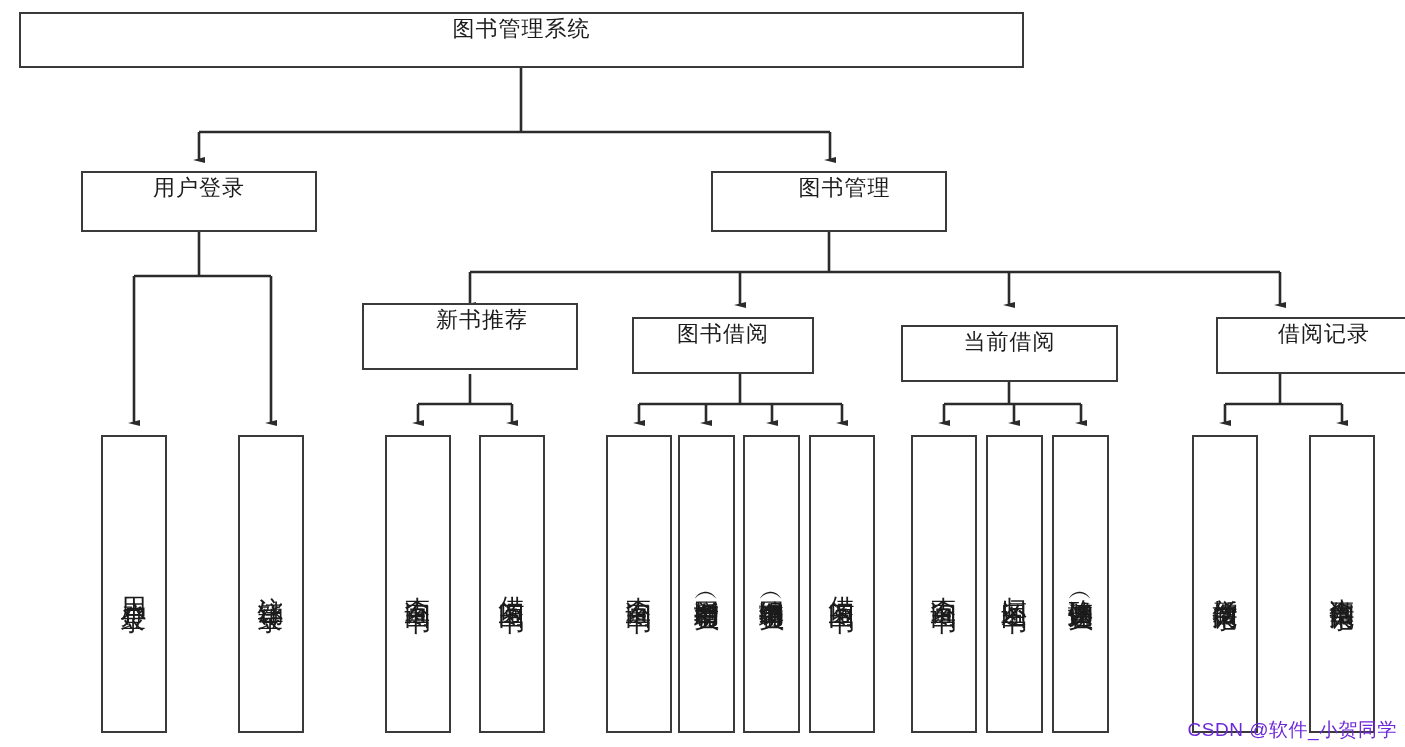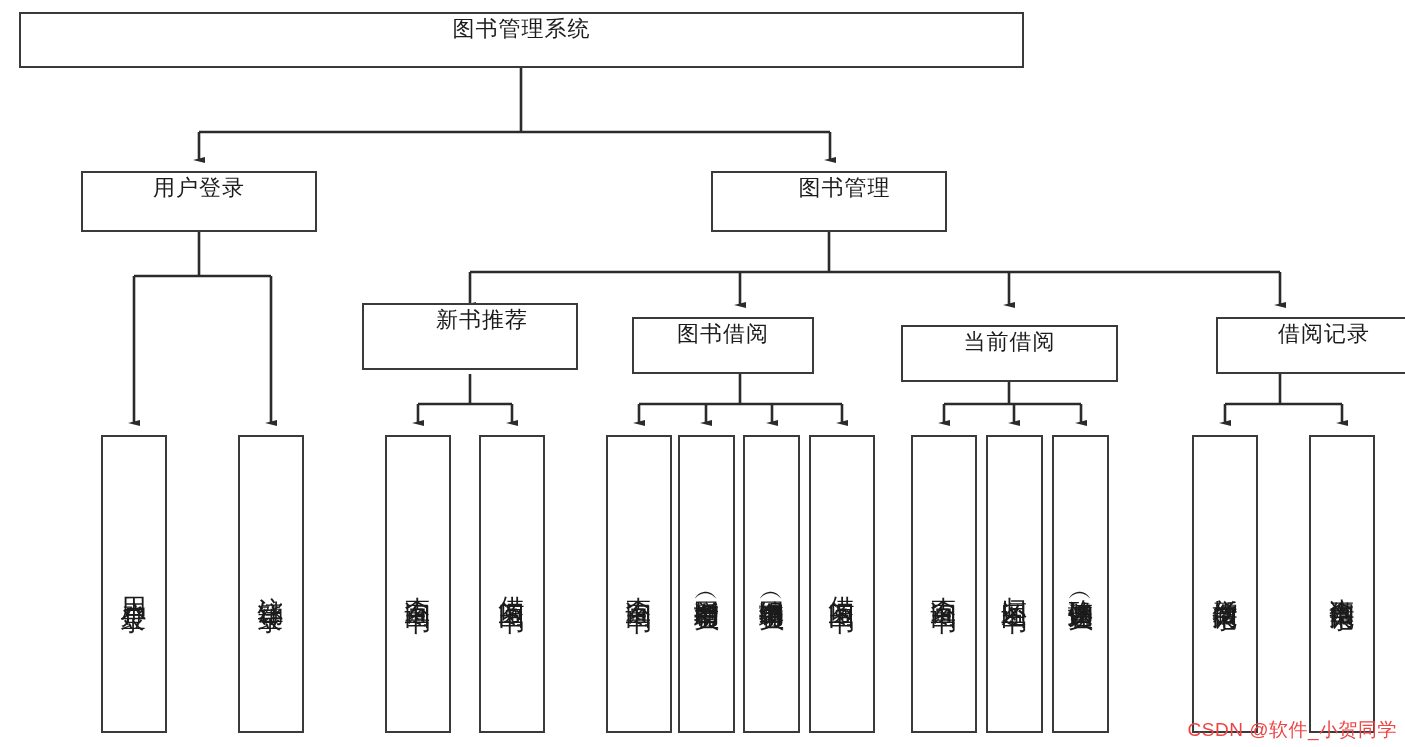--- a/index.html
+++ b/index.html
@@ -44,21 +44,21 @@
   }
   .node.vert .lbl{
     writing-mode:vertical-rl;
     text-orientation:upright;
   }
   #watermark{
     position:absolute;
     right:8px;
     bottom:4px;
     font-size:19px;
-    color:#ef4444;
+    color:#6d28d9;
     white-space:nowrap;
     letter-spacing:0.5px;
   }
 </style>
 </head>
 <body>
 
 <div id="canvas">
 
   <svg id="svg-layer" viewBox="0 0 1405 747" xmlns="http://www.w3.org/2000/svg">

